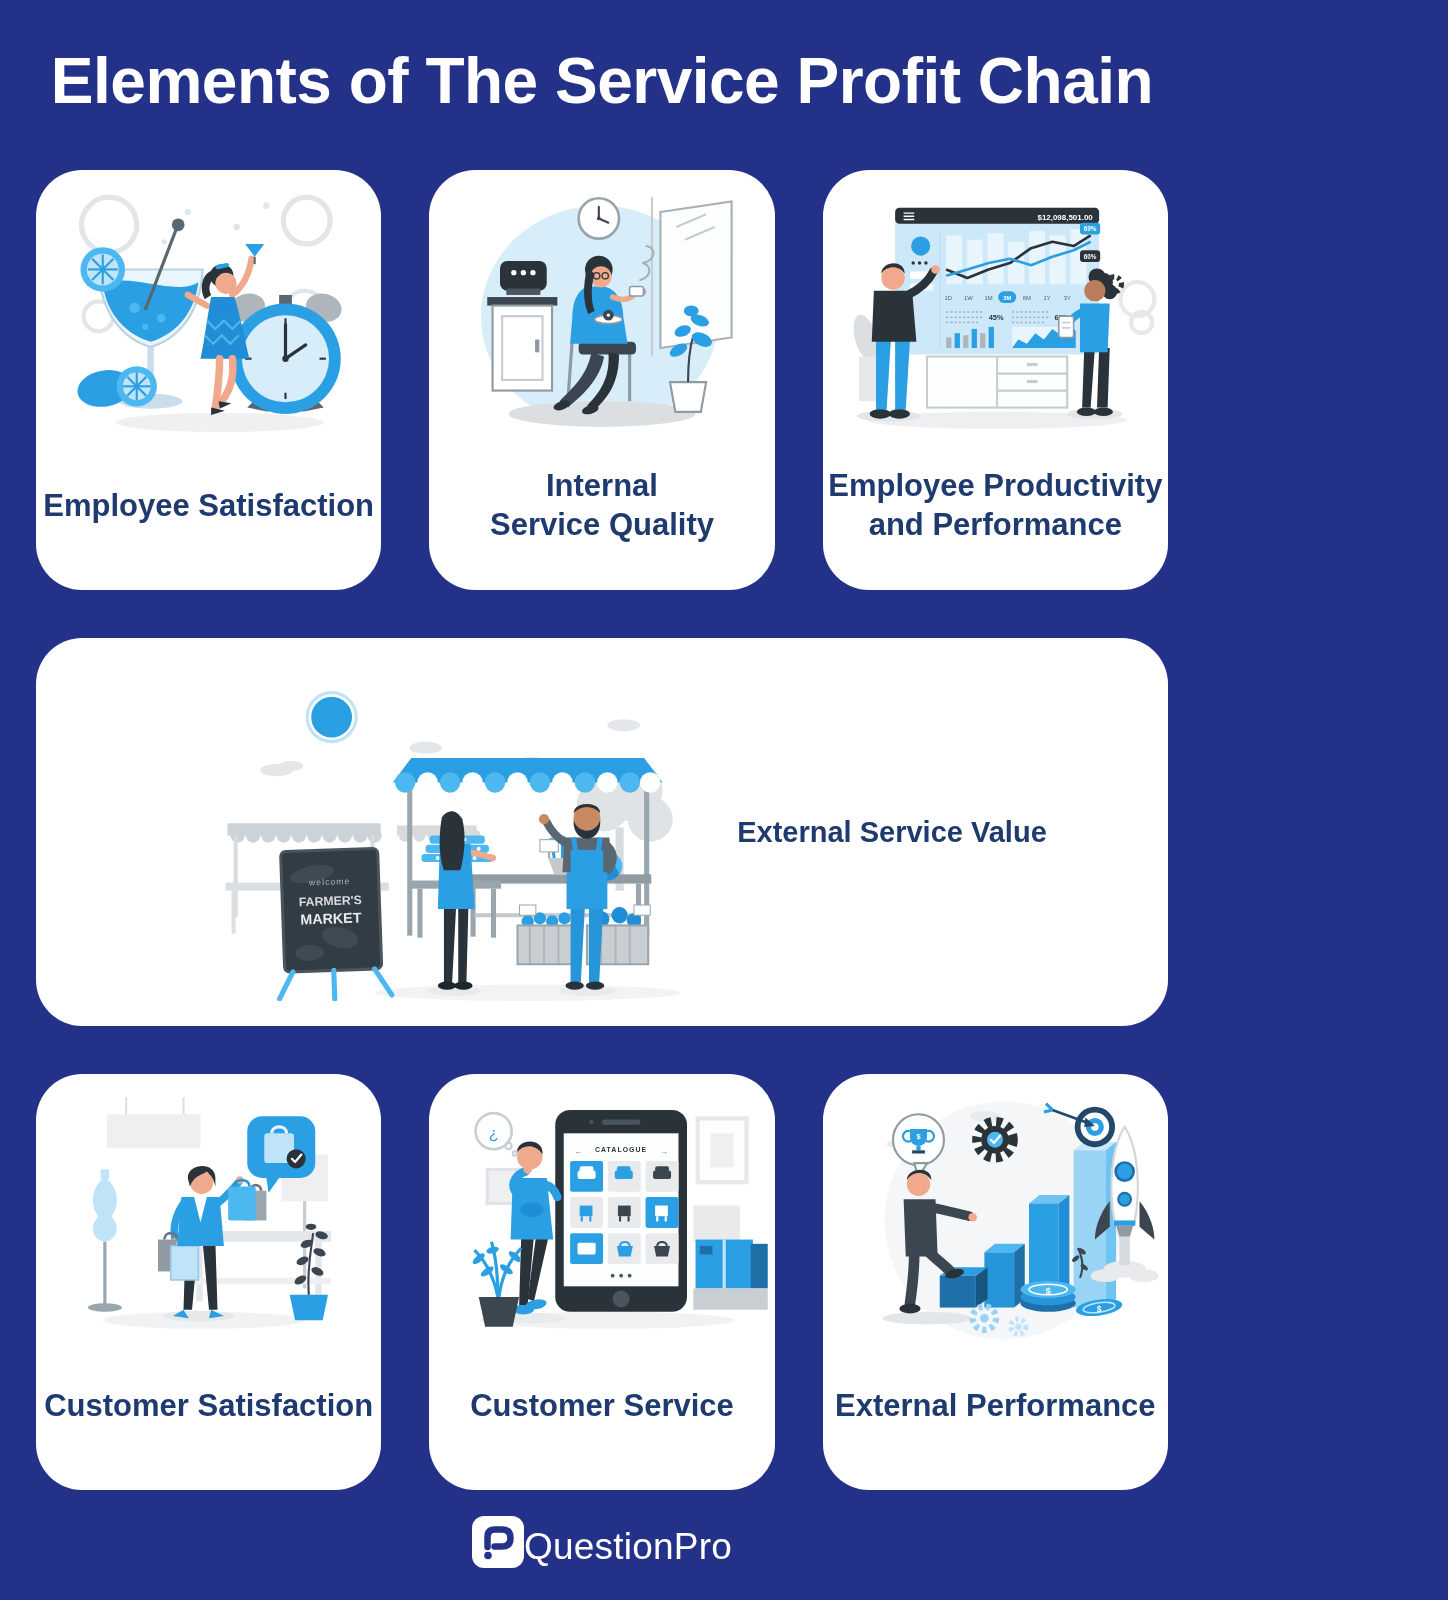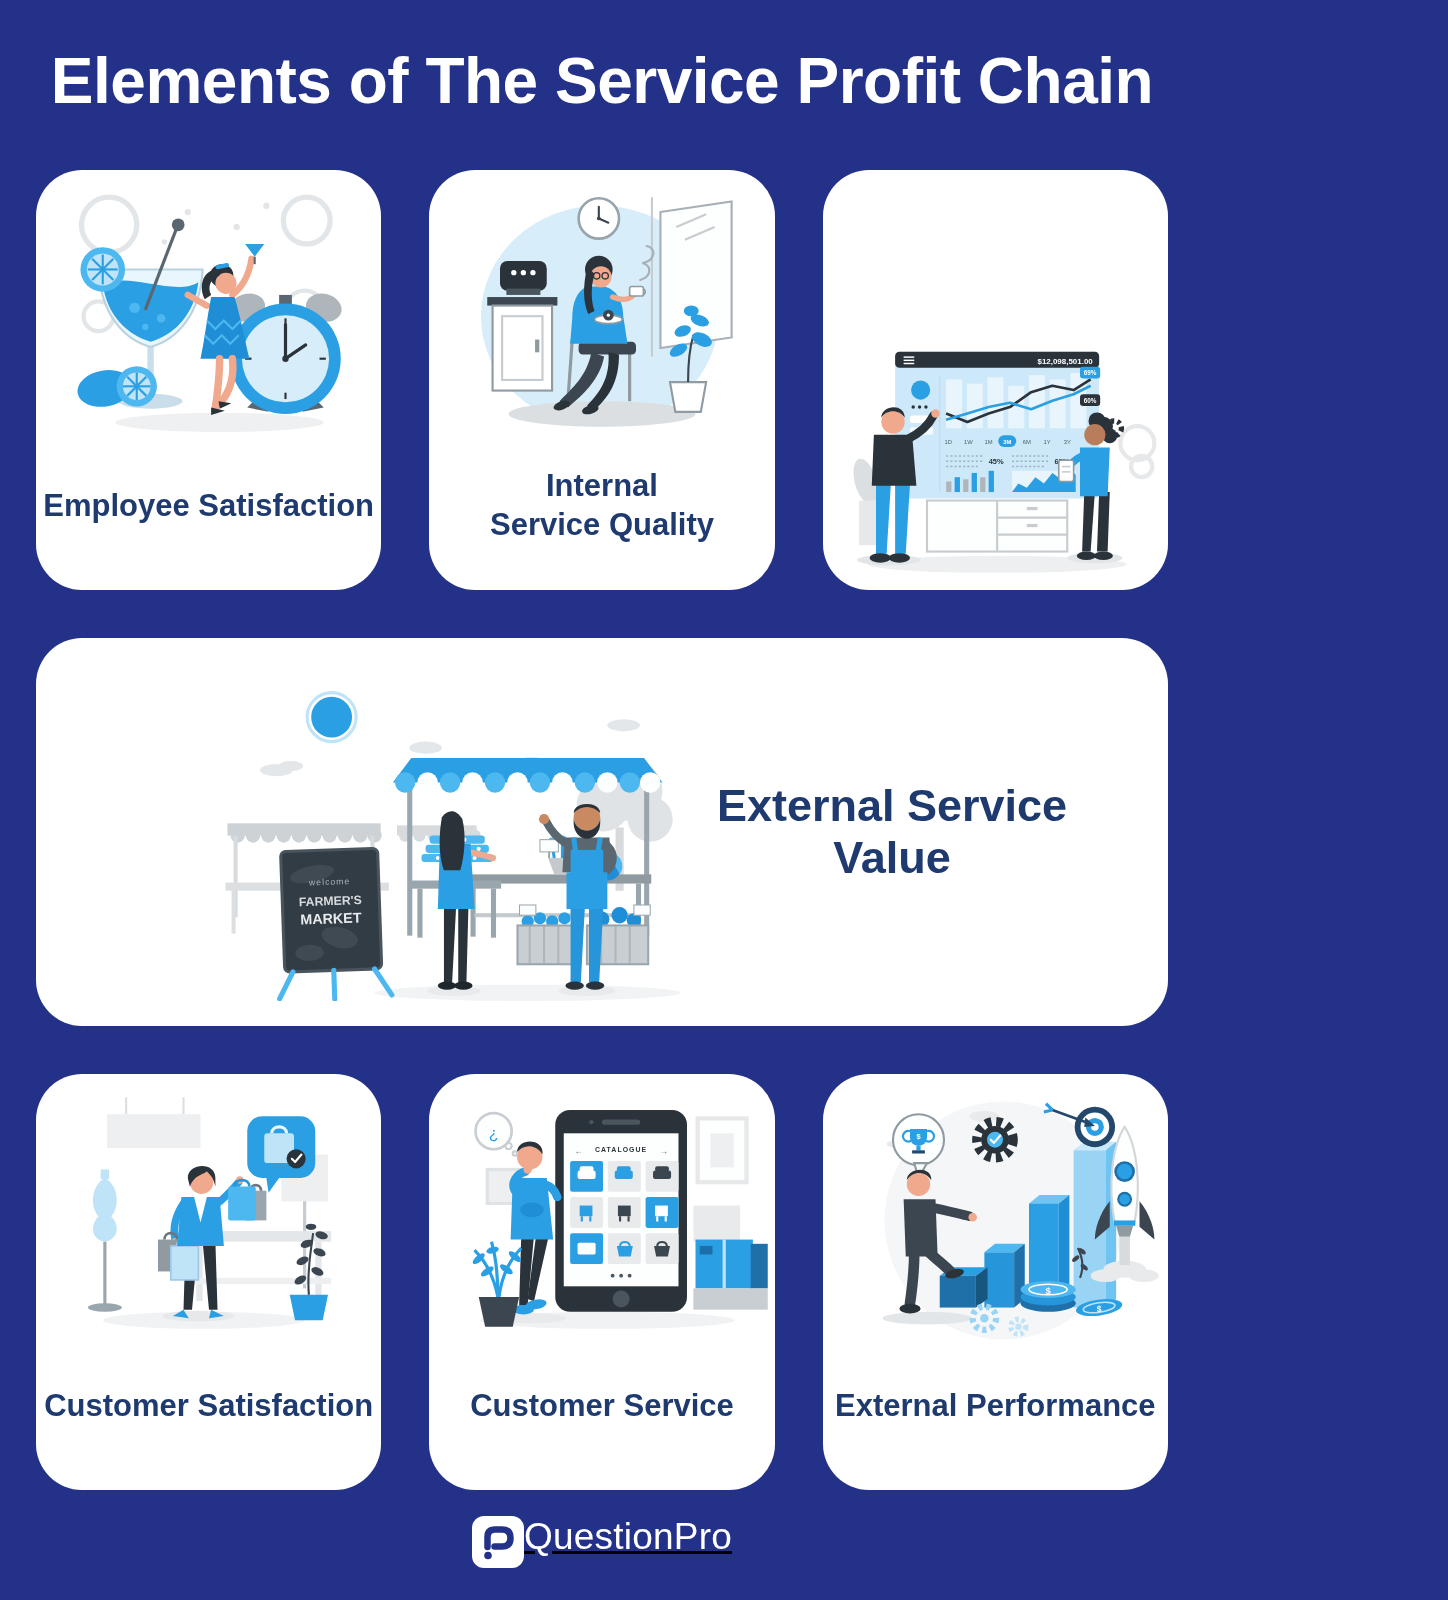--- a/index.html
+++ b/index.html
@@ -27,23 +27,23 @@
     padding-bottom:26px; text-align:center;
   }
   .card-label {
     color:#1e3a6f; font-weight:700; font-size:31px; line-height:1.26;
   }
   .wide-card {
     margin:48px 0; background:#ffffff; border-radius:46px; height:388px;
     display:flex; align-items:center;
   }
   .wide-card .wide-illo { margin-left:170px; width:480px; display:flex; justify-content:center; }
-  .wide-label { flex:1; text-align:center; color:#1e3a6f; font-weight:700; font-size:45px; padding-right:70px; }
+  .wide-label { flex:1; text-align:center; color:#1e3a6f; font-weight:700; font-size:29px; padding-right:70px; }
   footer.brand {
-    margin-top:26px; display:flex; align-items:flex-start; justify-content:center; text-decoration:underline;
+    margin-top:26px; display:flex; align-items:flex-end; justify-content:center; 
   }
   .brand-icon { width:52px; height:52px; background:#ffffff; border-radius:12px; display:flex; align-items:center; justify-content:center; }
   .brand-text { color:#ffffff; font-size:37px; font-weight:500; letter-spacing:0.2px; }
   svg text { font-family:"Liberation Sans", sans-serif; }
 </style>
 </head>
 <body>
 
 <div class="page">
 
@@ -306,20 +306,24 @@
             <line x1="223" y1="139" x2="231" y2="139" stroke="#C6CCD0" stroke-width="1.5"></line>
             <circle cx="227" cy="140" r="3.5" fill="#B97D5B" opacity="0"></circle>
             <circle cx="262" cy="96" r="9" fill="#2A323A"></circle>
             <circle cx="268" cy="105" r="7" fill="#2A323A"></circle>
             <circle cx="256" cy="91" r="8" fill="#2A323A"></circle>
             <circle cx="272" cy="98" r="7" fill="none" stroke="#2A323A" stroke-width="5" stroke-dasharray="3,3"></circle>
             <circle cx="254" cy="104" r="10" fill="#B97D5B"></circle>
           </g>
         </svg>
       </div>
+      <div class="label-wrap">
+        <div class="card-label">Employee Productivity</div>
+        <div class="card-label">and Performance</div>
+      </div>
     </div>
   </div>
 
   <div class="wide-card">
     <div class="wide-illo">
       <svg width="470" height="337" viewBox="0 0 460 330">
         <g>
           <circle cx="118" cy="52" r="24" fill="none" stroke="#BFE3F7" stroke-width="3"></circle>
           <circle cx="118" cy="52" r="20" fill="#2B9FE3"></circle>
         </g>

